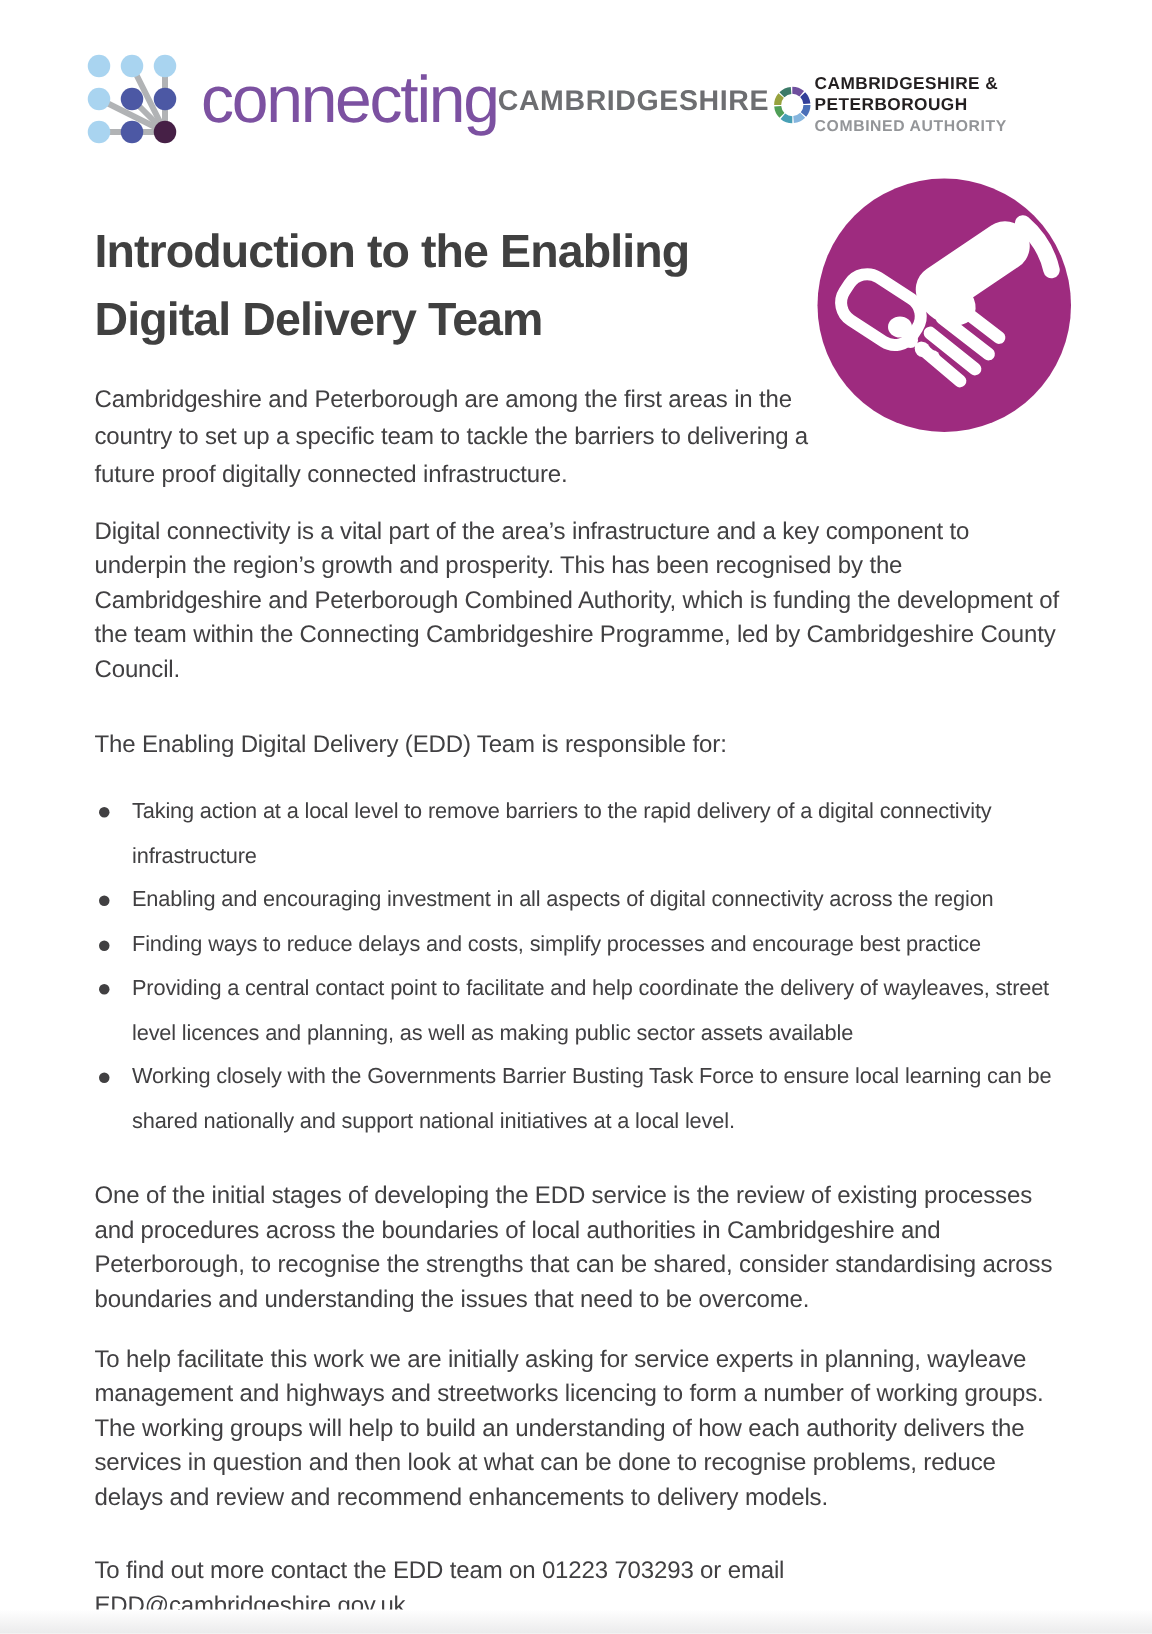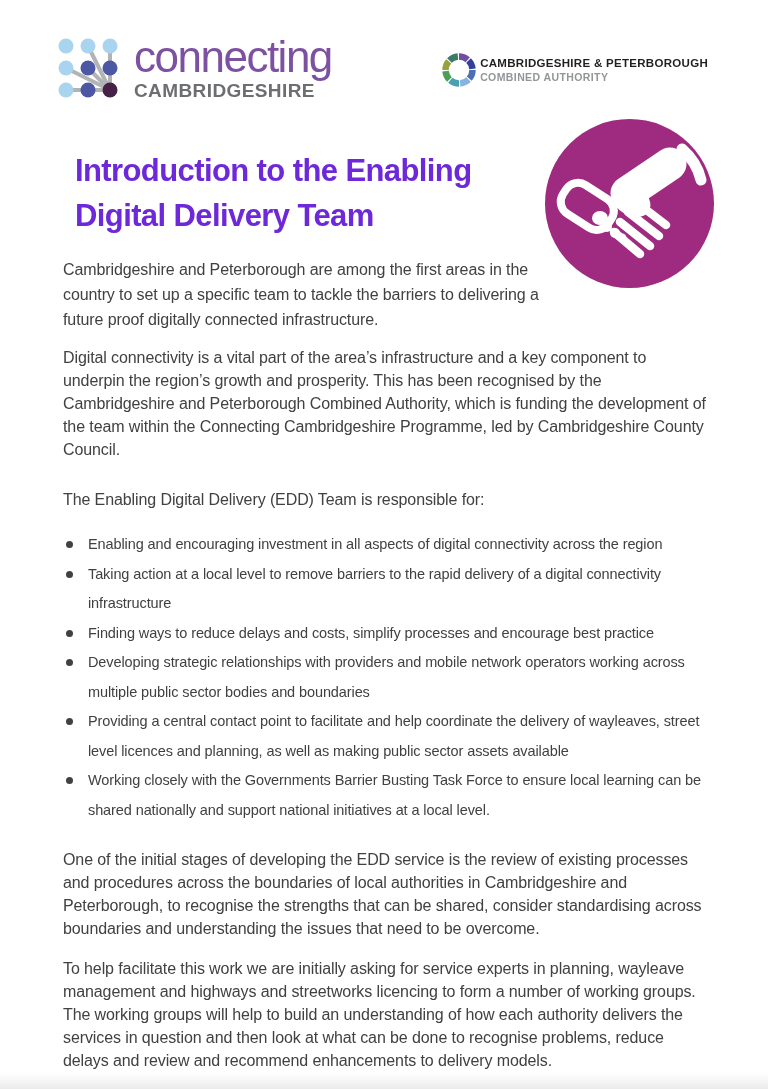--- a/index.html
+++ b/index.html
@@ -8,45 +8,45 @@
     width:768px; height:1089px; margin:0 auto; background:#ffffff;
     position:relative; overflow:hidden;
     font-family:"Liberation Sans", sans-serif; color:#414042;
   }
   
   .masthead {
     display:flex; justify-content:space-between; align-items:flex-start;
     padding:35px 60px 0 57px;
   }
   .brand { display:flex; align-items:center; gap:13px; }
-  .brand-text { display:flex; flex-direction:column; }
+  .brand-text { display:flex; }
   .brand-word {
     font-size:44px; line-height:44px; font-weight:400; color:#7c51a1;
     letter-spacing:-1.5px;
   }
   .brand-region {
     font-size:19px; line-height:22px; font-weight:700; color:#6d6e71;
-    letter-spacing:0.4px; margin-top:1px;
+    letter-spacing:0.4px; margin-top:12px;
   }
   .authority { display:flex; align-items:center; margin-top:14px; }
   .authority-text { display:flex; flex-direction:column; }
   .authority-name {
     font-size:11.5px; font-weight:700; color:#231f20; letter-spacing:0.3px;
     line-height:14px;
   }
   .authority-sub {
     font-size:10.5px; font-weight:700; color:#939598; letter-spacing:0.4px;
     line-height:13px; margin-top:1px;
   }
   
   .hero-badge { position:absolute; top:117px; right:52px; width:173px; height:173px; }
   .content { padding:0 60px 0 63px; }
   h1.page-title {
-    margin:46px 12px 19px; font-size:31px; line-height:45px; font-weight:700;
-    color:#6d28d9; letter-spacing:-0.6px; max-width:500px;
+    margin:46px 0 19px; font-size:31px; line-height:45px; font-weight:700;
+    color:#404040; letter-spacing:-0.6px; max-width:500px;
   }
   
   p { font-size:16px; line-height:23px; letter-spacing:-0.1px; margin:0 0 17px; }
   p.intro { max-width:480px; line-height:25px; margin-bottom:14px; }
   p.lead { margin:27px 0 6px; }
   ul.edd-list { list-style:none; margin:19px 0 23px; padding:0; }
   ul.edd-list li {
     position:relative; padding-left:25px; font-size:14.5px; line-height:29.5px;
     letter-spacing:-0.1px;
   }
@@ -144,24 +144,23 @@
 
     <h1 class="page-title"><span>Introduction to the Enabling</span><br><span>Digital Delivery Team</span></h1>
 
     <p class="intro">Cambridgeshire and Peterborough are among the first areas in the country to set up a specific team to tackle the barriers to delivering a future proof digitally connected infrastructure.</p>
 
     <p>Digital connectivity is a vital part of the area’s infrastructure and a key component to underpin the region’s growth and prosperity. This has been recognised by the Cambridgeshire and Peterborough Combined Authority, which is funding the development of the team within the Connecting Cambridgeshire Programme, led by Cambridgeshire County Council.</p>
 
     <p class="lead">The Enabling Digital Delivery (EDD) Team is responsible for:</p>
 
     <ul class="edd-list">
+      <li>Taking action at a local level to remove barriers to the rapid delivery of a digital connectivity infrastructure</li>
       <li>Enabling and encouraging investment in all aspects of digital connectivity across the region</li>
-      <li>Taking action at a local level to remove barriers to the rapid delivery of a digital connectivity infrastructure</li>
       <li>Finding ways to reduce delays and costs, simplify processes and encourage best practice</li>
-      <li>Developing strategic relationships with providers and mobile network operators working across multiple public sector bodies and boundaries</li>
       <li>Providing a central contact point to facilitate and help coordinate the delivery of wayleaves, street level licences and planning, as well as making public sector assets available</li>
       <li>Working closely with the Governments Barrier Busting Task Force to ensure local learning can be shared nationally and support national initiatives at a local level.</li>
     </ul>
 
     <p>One of the initial stages of developing the EDD service is the review of existing processes and procedures across the boundaries of local authorities in Cambridgeshire and Peterborough, to recognise the strengths that can be shared, consider standardising across boundaries and understanding the issues that need to be overcome.</p>
 
     <p>To help facilitate this work we are initially asking for service experts in planning, wayleave management and highways and streetworks licencing to form a number of working groups. The working groups will help to build an understanding of how each authority delivers the services in question and then look at what can be done to recognise problems, reduce delays and review and recommend enhancements to delivery models.</p>
 
     <p class="contact">To find out more contact the EDD team on 01223 703293 or email EDD@cambridgeshire.gov.uk</p>
 

